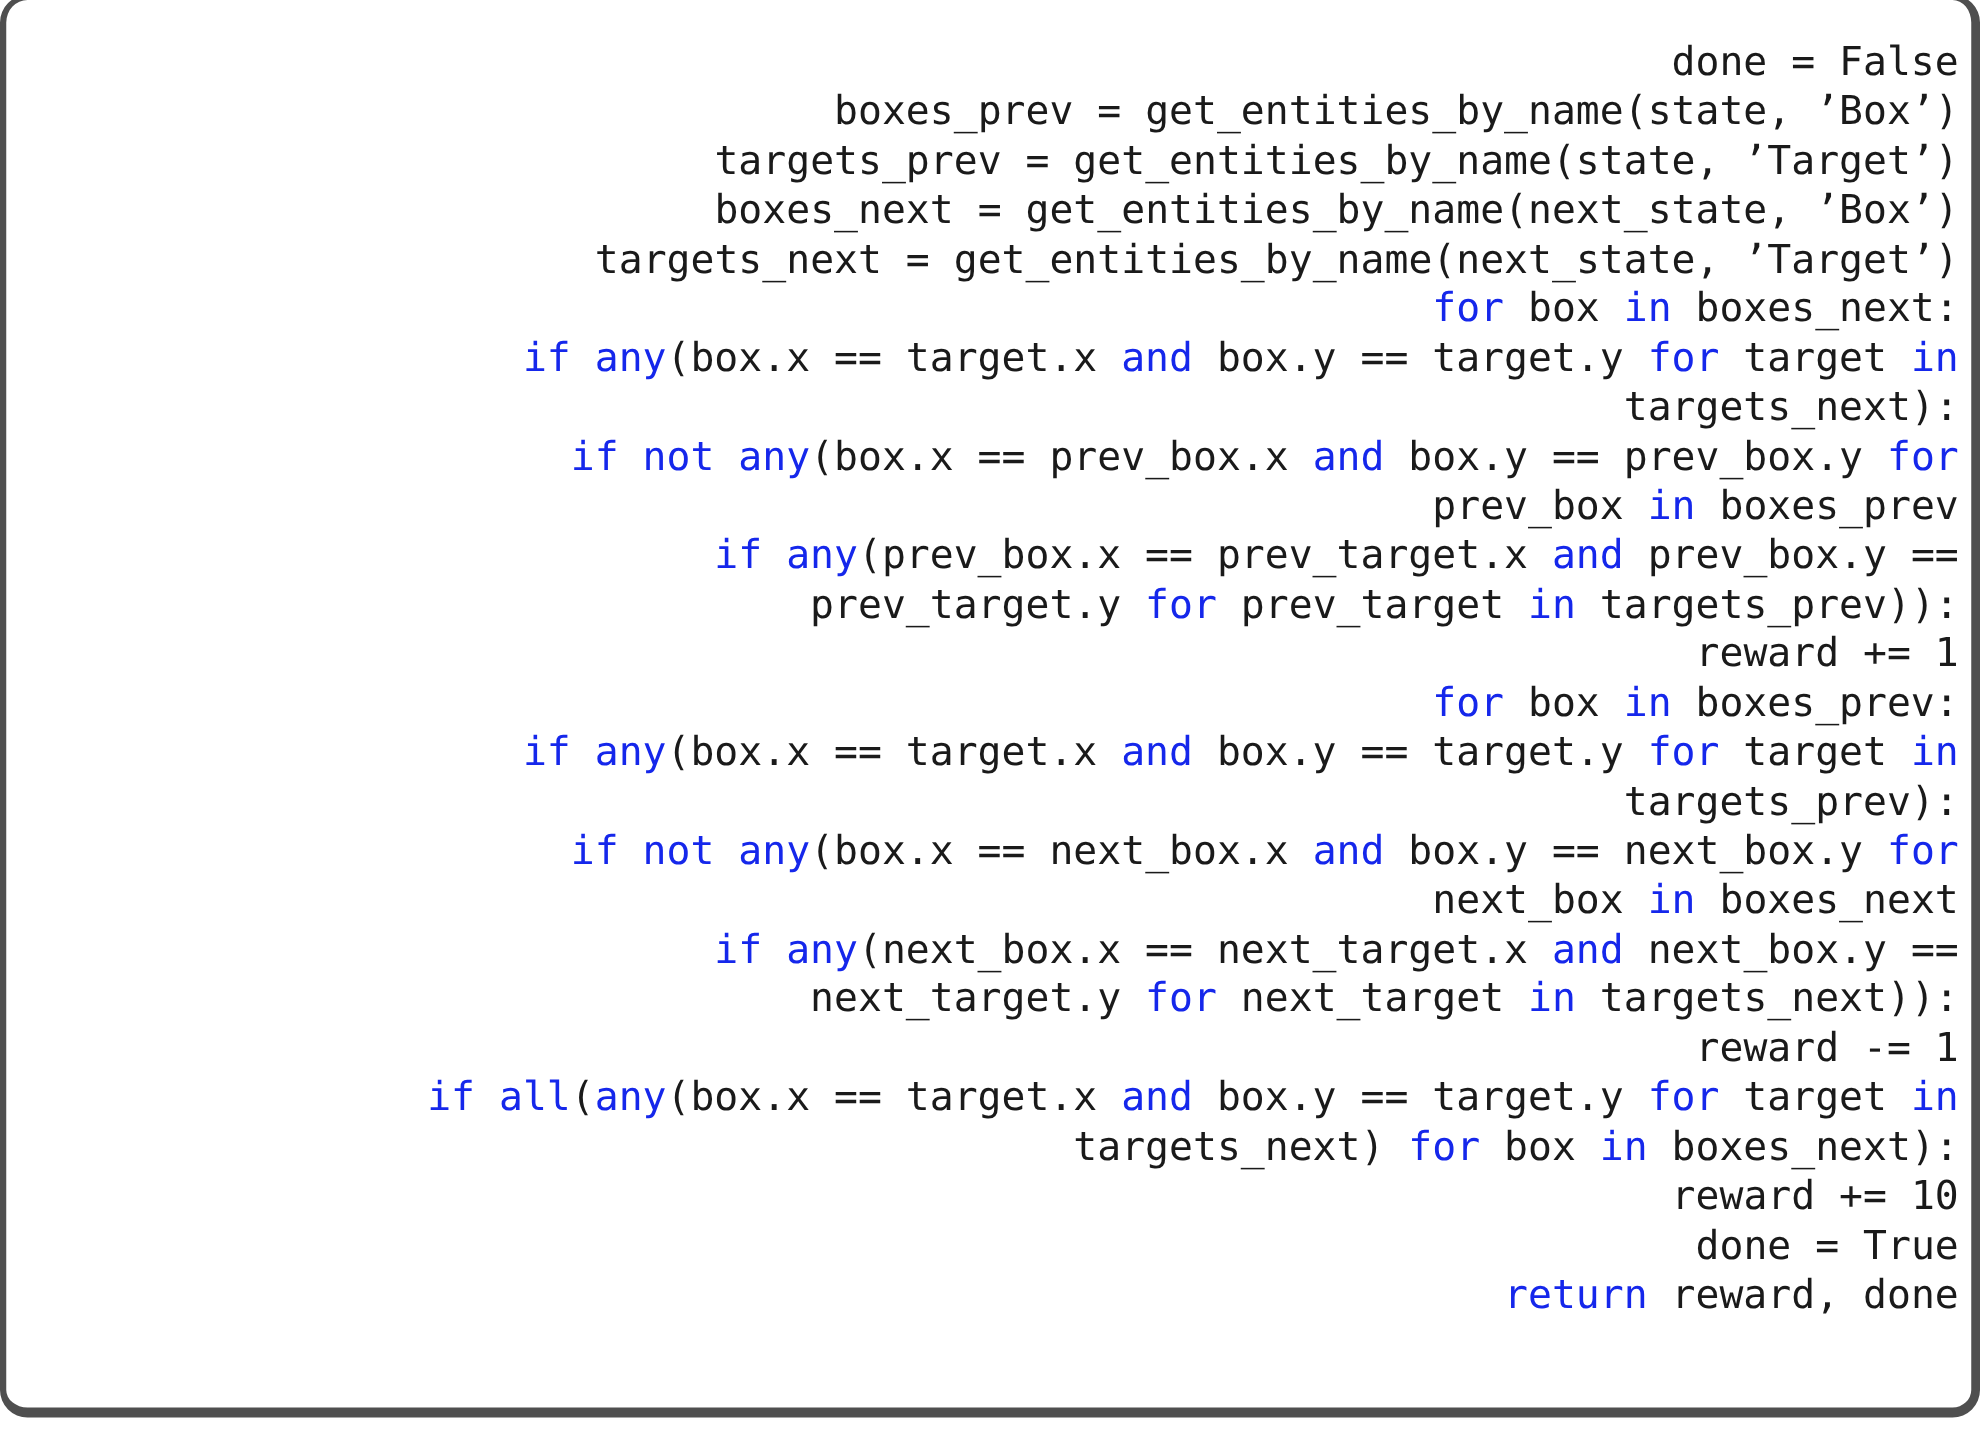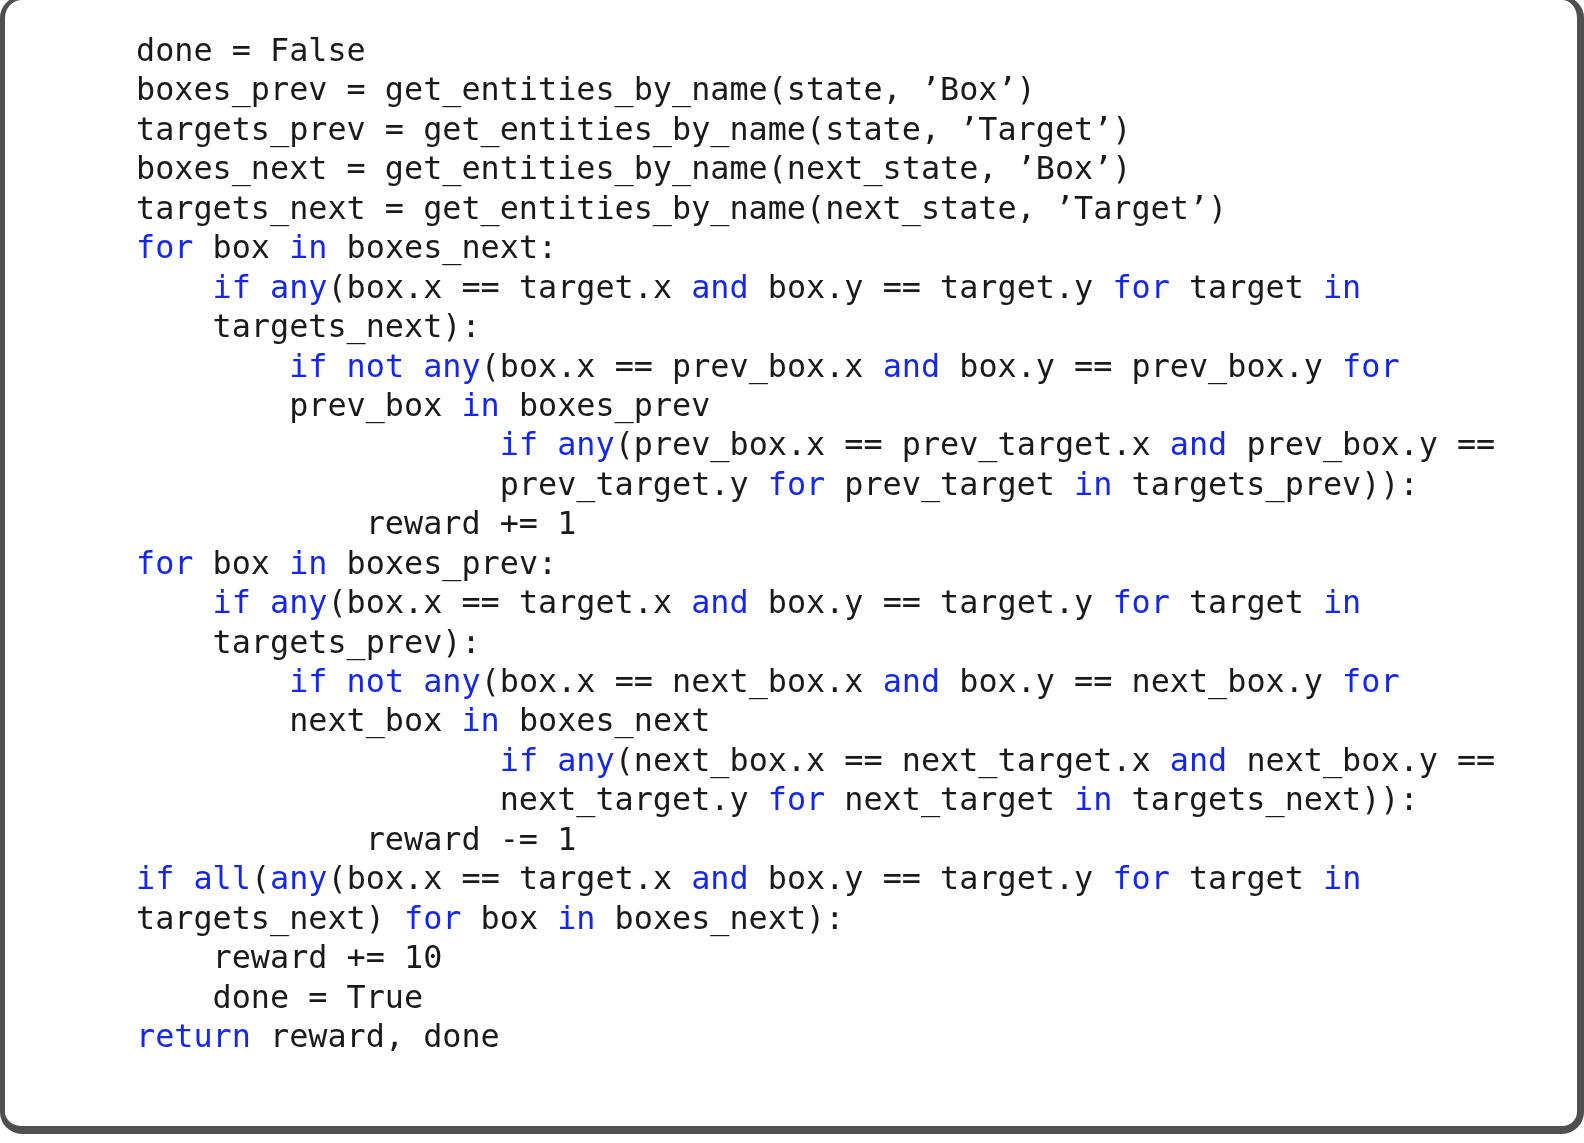--- a/index.html
+++ b/index.html
@@ -26,20 +26,21 @@
   }
   pre.code-block {
     margin: 0;
     padding: 30px 10px 0 131px;
     font-family: "DejaVu Sans Mono", "Liberation Mono", monospace;
     font-size: 31.8px;
     line-height: 39.45px;
     letter-spacing: 0;
     color: var(--text, #1a1a1a);
     white-space: pre;
+    text-align: right;
   }
   .code-line { height: 39.45px; }
   .kw { color: var(--kw, #1527eb); }
 </style>
 </head>
 <body>
 
 <div class="code-card">
   <pre class="code-block"><div class="code-line"><span>done = False</span></div><div class="code-line"><span>boxes_prev = get_entities_by_name(state, ’Box’)</span></div><div class="code-line"><span>targets_prev = get_entities_by_name(state, ’Target’)</span></div><div class="code-line"><span>boxes_next = get_entities_by_name(next_state, ’Box’)</span></div><div class="code-line"><span>targets_next = get_entities_by_name(next_state, ’Target’)</span></div><div class="code-line"><span class="kw">for</span><span> box </span><span class="kw">in</span><span> boxes_next:</span></div><div class="code-line"><span>    </span><span class="kw">if</span><span> </span><span class="kw">any</span><span>(box.x == target.x </span><span class="kw">and</span><span> box.y == target.y </span><span class="kw">for</span><span> target </span><span class="kw">in</span></div><div class="code-line"><span>    targets_next):</span></div><div class="code-line"><span>        </span><span class="kw">if</span><span> </span><span class="kw">not</span><span> </span><span class="kw">any</span><span>(box.x == prev_box.x </span><span class="kw">and</span><span> box.y == prev_box.y </span><span class="kw">for</span></div><div class="code-line"><span>        prev_box </span><span class="kw">in</span><span> boxes_prev</span></div><div class="code-line"><span>                   </span><span class="kw">if</span><span> </span><span class="kw">any</span><span>(prev_box.x == prev_target.x </span><span class="kw">and</span><span> prev_box.y ==</span></div><div class="code-line"><span>                   prev_target.y </span><span class="kw">for</span><span> prev_target </span><span class="kw">in</span><span> targets_prev)):</span></div><div class="code-line"><span>            reward += 1</span></div><div class="code-line"><span class="kw">for</span><span> box </span><span class="kw">in</span><span> boxes_prev:</span></div><div class="code-line"><span>    </span><span class="kw">if</span><span> </span><span class="kw">any</span><span>(box.x == target.x </span><span class="kw">and</span><span> box.y == target.y </span><span class="kw">for</span><span> target </span><span class="kw">in</span></div><div class="code-line"><span>    targets_prev):</span></div><div class="code-line"><span>        </span><span class="kw">if</span><span> </span><span class="kw">not</span><span> </span><span class="kw">any</span><span>(box.x == next_box.x </span><span class="kw">and</span><span> box.y == next_box.y </span><span class="kw">for</span></div><div class="code-line"><span>        next_box </span><span class="kw">in</span><span> boxes_next</span></div><div class="code-line"><span>                   </span><span class="kw">if</span><span> </span><span class="kw">any</span><span>(next_box.x == next_target.x </span><span class="kw">and</span><span> next_box.y ==</span></div><div class="code-line"><span>                   next_target.y </span><span class="kw">for</span><span> next_target </span><span class="kw">in</span><span> targets_next)):</span></div><div class="code-line"><span>            reward -= 1</span></div><div class="code-line"><span class="kw">if</span><span> </span><span class="kw">all</span><span>(</span><span class="kw">any</span><span>(box.x == target.x </span><span class="kw">and</span><span> box.y == target.y </span><span class="kw">for</span><span> target </span><span class="kw">in</span></div><div class="code-line"><span>targets_next) </span><span class="kw">for</span><span> box </span><span class="kw">in</span><span> boxes_next):</span></div><div class="code-line"><span>    reward += 10</span></div><div class="code-line"><span>    done = True</span></div><div class="code-line"><span class="kw">return</span><span> reward, done</span></div></pre>
 </div>

